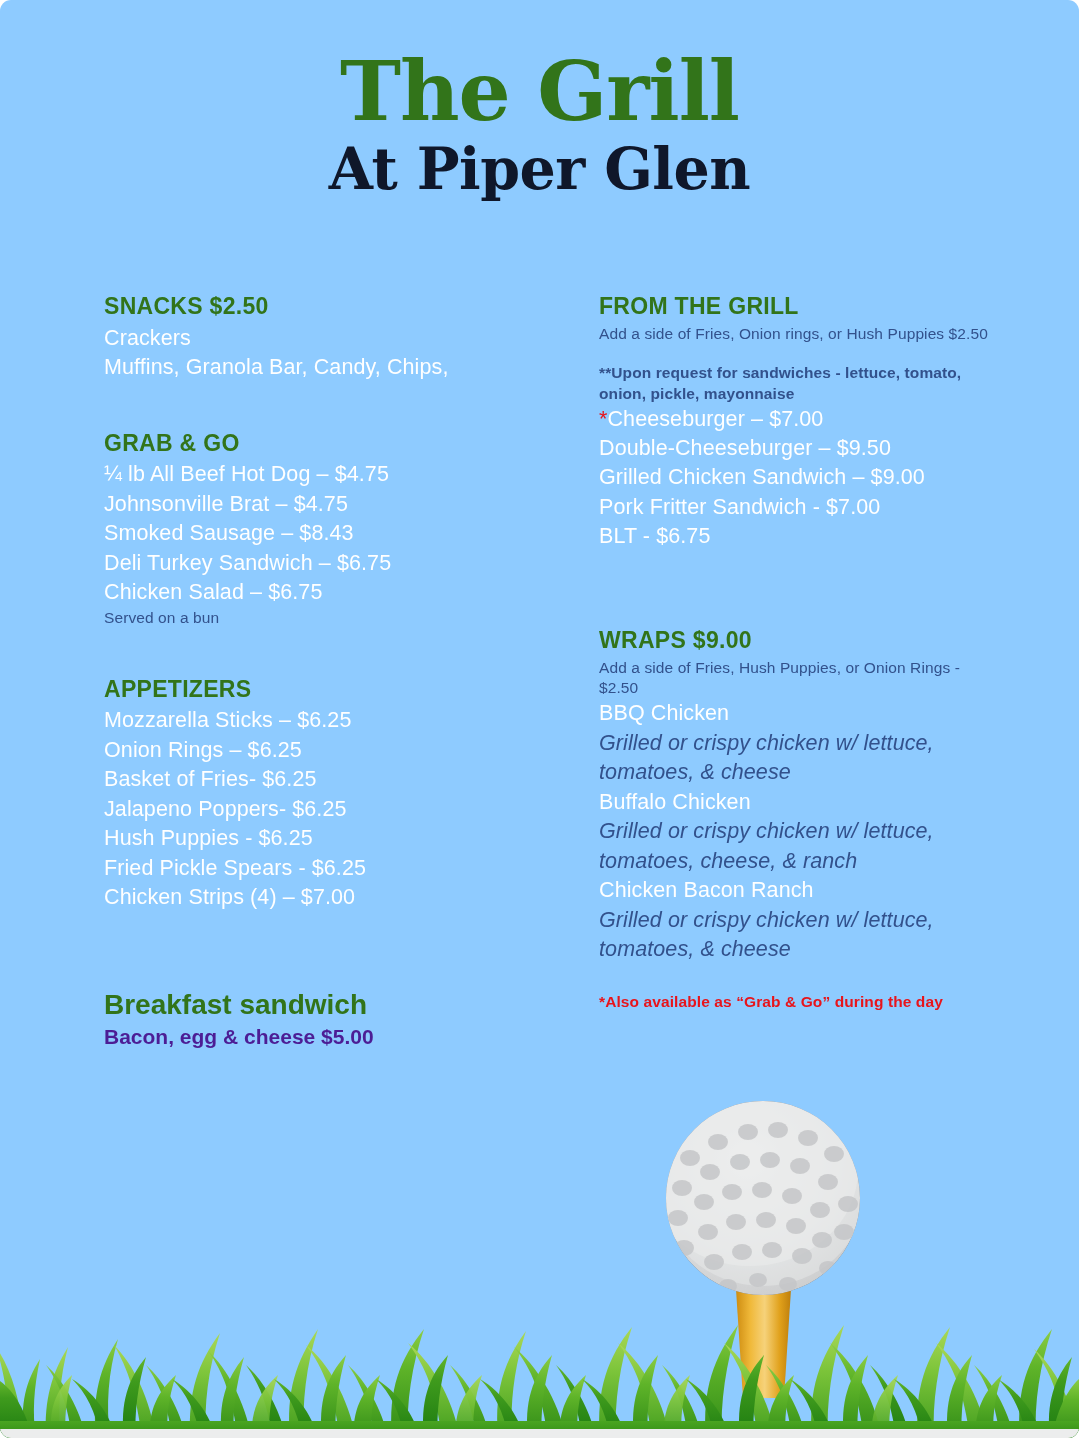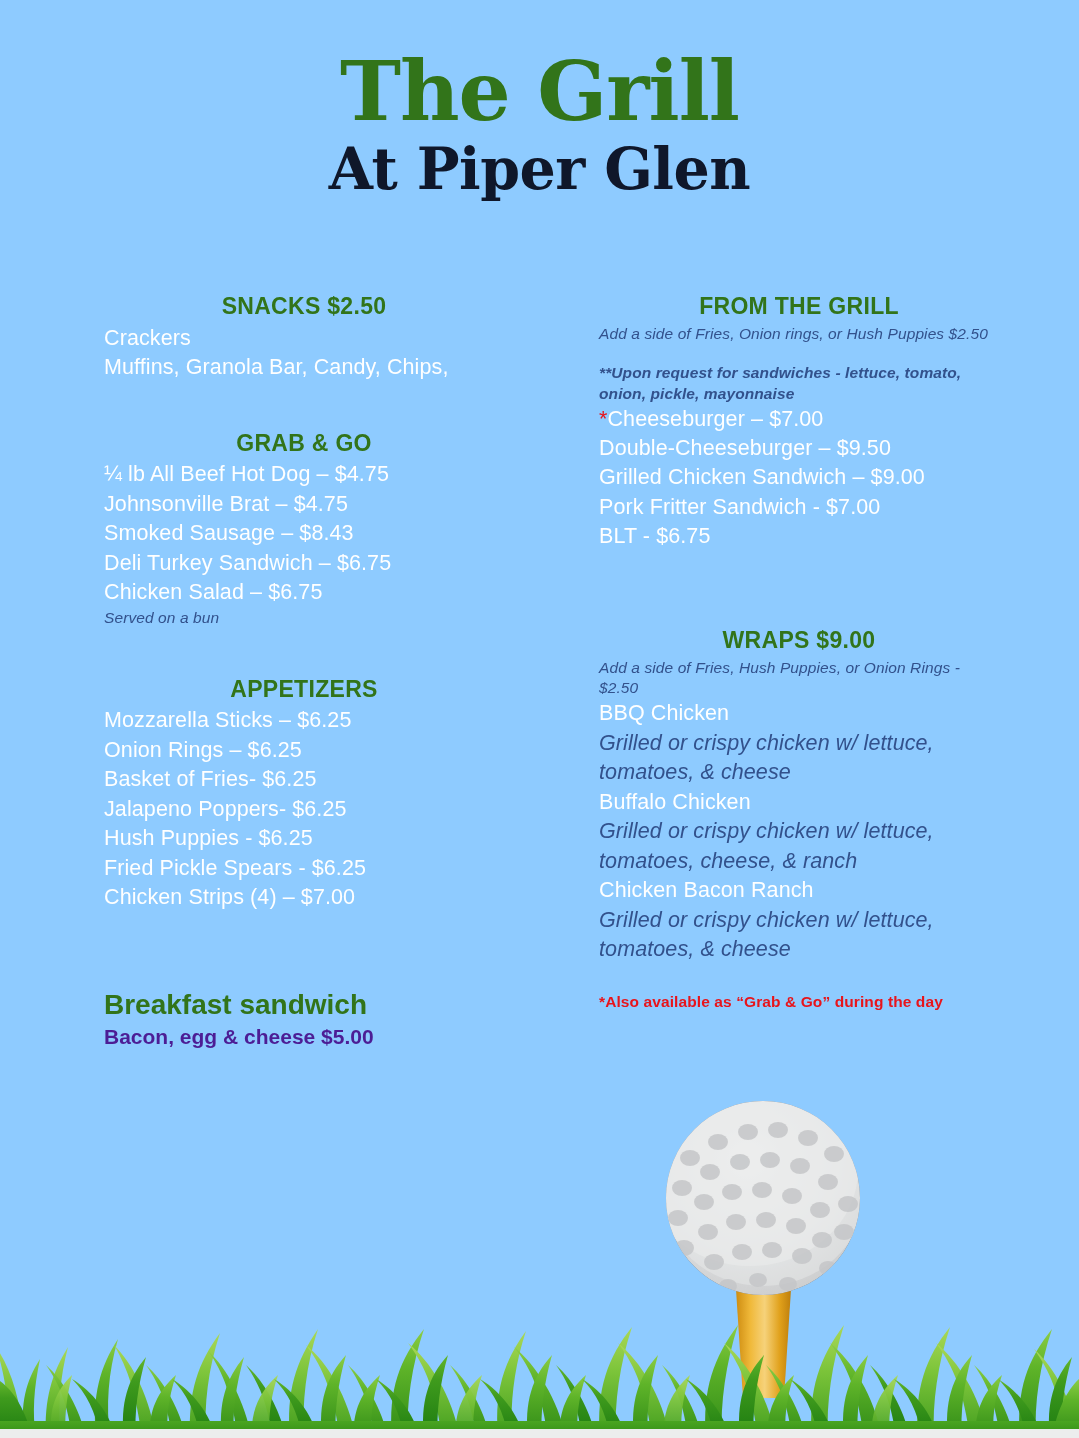--- a/index.html
+++ b/index.html
@@ -10,20 +10,21 @@
   }
   body {
     font-family: "Liberation Sans", sans-serif;
   }
   #poster {
     position: relative;
     width: 1079px;
     height: 1438px;
     background: #8ecbff;
     overflow: hidden;
+    border-radius: 11px;
   }
 
   
   .title-block {
     position: absolute;
     top: 48px;
     left: 0;
     width: 1079px;
     text-align: center;
     line-height: 1;
@@ -59,33 +60,31 @@
   .section { margin-bottom: 0; }
 
   h2.section-head {
     margin: 0 0 3px 0;
     font-family: "Liberation Sans", sans-serif;
     font-weight: bold;
     font-size: 23px;
     letter-spacing: 0.3px;
     color: #32741a;
     line-height: 1.25;
-    text-align: center;
   }
 
   .item {
     font-size: 21.5px;
     color: #ffffff;
     line-height: 1.37;
     letter-spacing: 0.1px;
   }
 
   .note {
     font-size: 15.5px;
-    font-style: italic;
     color: #32518c;
     line-height: 1.35;
     letter-spacing: 0.1px;
   }
   .note.bold { font-weight: bold; }
 
   .desc {
     font-size: 21.5px;
     font-style: italic;
     color: #32518c;

